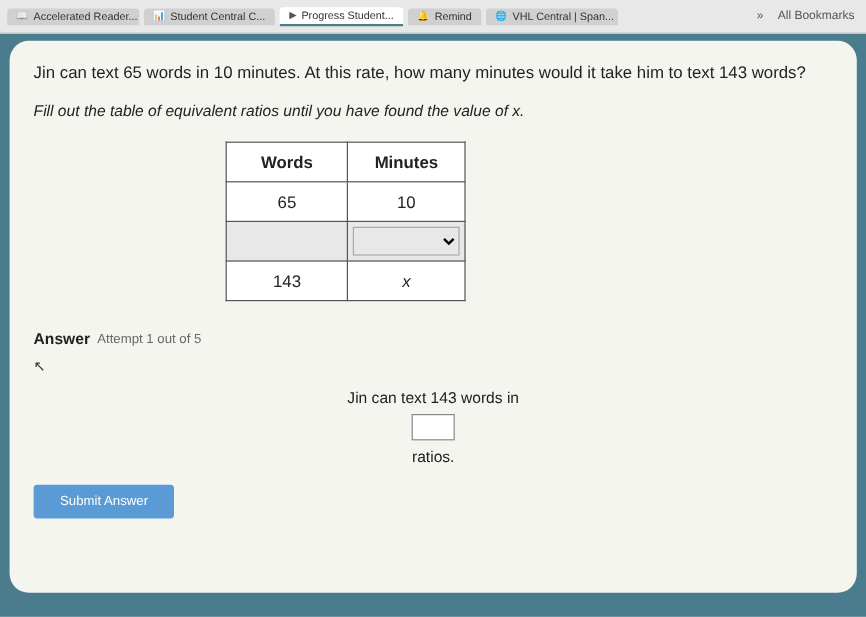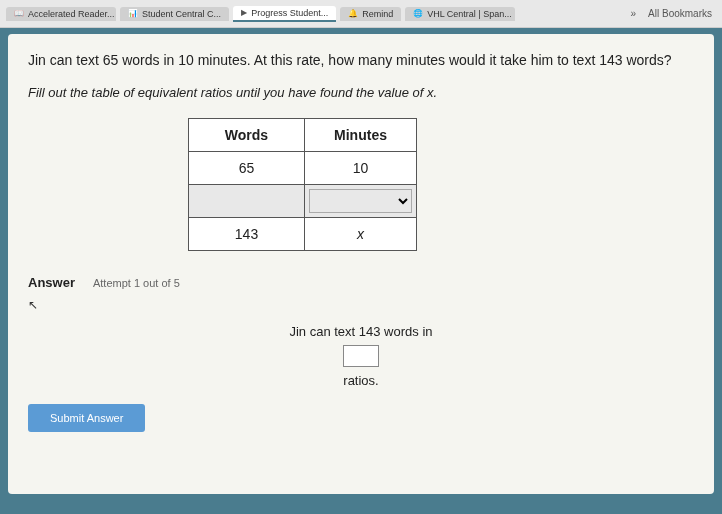--- a/index.html
+++ b/index.html
@@ -53,21 +53,21 @@
       color: #555;
       padding: 1px 4px;
       cursor: pointer;
     }
 
     
     .main-content {
       background: #f5f5f0;
       margin: 6px 8px;
       padding: 16px 20px;
-      border-radius: 4px;
+      border-radius: 16px;
       min-height: 460px;
     }
 
     .problem-text {
       font-size: 14px;
       color: #222;
       line-height: 1.5;
       margin-bottom: 14px;
     }
 
@@ -76,21 +76,21 @@
       color: #222;
       font-style: italic;
       margin-bottom: 18px;
     }
 
     
     .ratio-table {
       margin-left: auto;
       margin-right: auto;
       border-collapse: collapse;
-      width: 229px;
+      width: 200px;
       margin-left: 160px;
     }
 
     .ratio-table th, .ratio-table td {
       border: 1px solid #555;
       text-align: center;
       padding: 8px 16px;
       font-size: 14px;
       color: #222;
       background: #fff;
@@ -134,21 +134,21 @@
       display: flex;
       flex-direction: column;
       gap: 8px;
     }
 
     .answer-label {
       font-size: 12px;
       color: #333;
       display: flex;
       align-items: center;
-      gap: 18px;
+      gap: 6px;
     }
 
     .answer-label strong {
       font-size: 13px;
       font-weight: bold;
       color: #222;
     }
 
     .attempt-text {
       font-size: 11px;

